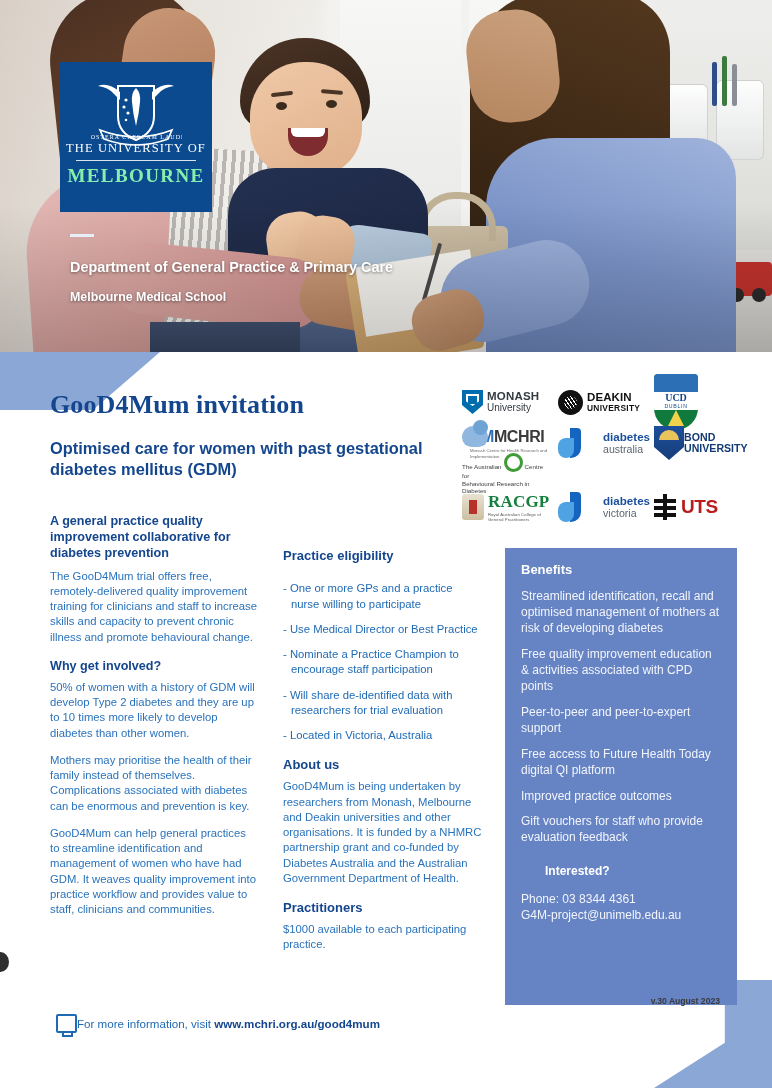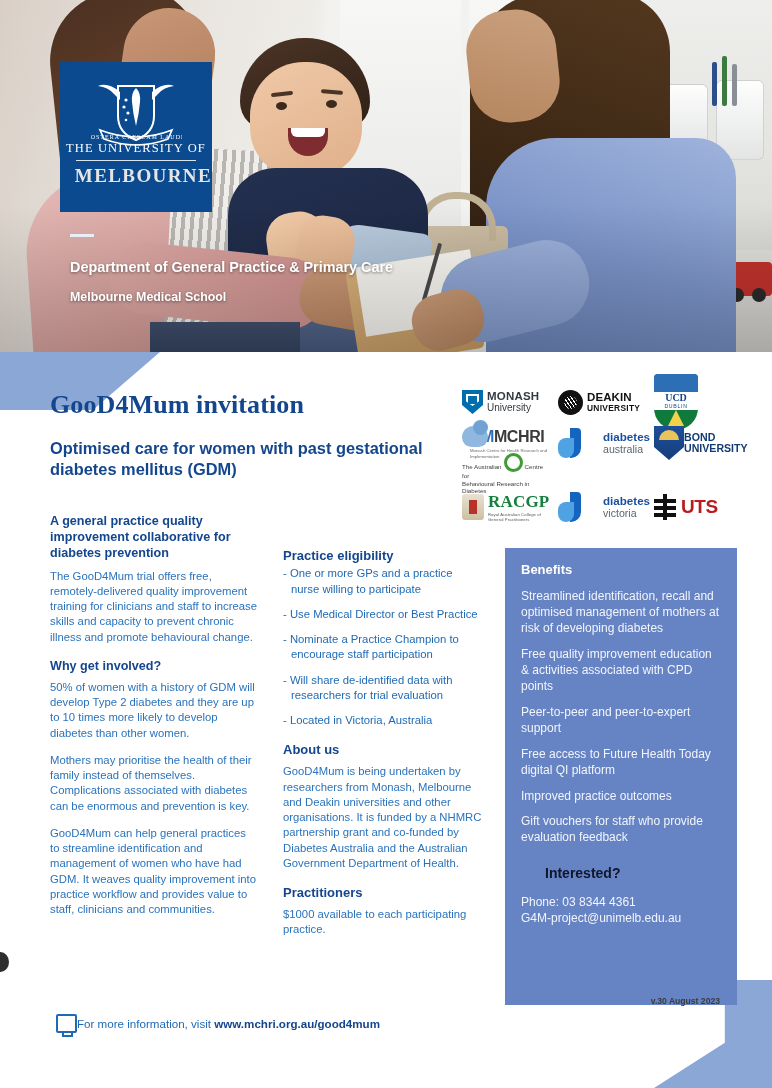--- a/index.html
+++ b/index.html
@@ -107,21 +107,21 @@
   .ph-truck:after{content:"";position:absolute;left:4px;top:26px;width:14px;height:14px;background:#2a2a2a;border-radius:50%;
      box-shadow:22px 0 0 #2a2a2a;}
   .hero-veil{position:absolute;inset:0;background:linear-gradient(180deg,rgba(0,0,0,0) 58%,rgba(0,0,0,.18) 100%);}
 
   
   .uom-logo{position:absolute;left:60px;top:62px;width:152px;height:150px;background:#0b4a8f;}
   .uom-crest{position:absolute;left:50%;top:10px;transform:translateX(-50%);}
   .uom-rule{position:absolute;left:16px;right:16px;top:98px;height:1px;background:rgba(255,255,255,.85);}
   .uom-l1{position:absolute;left:0;right:0;top:79px;text-align:center;color:#fff;
     font-family:"Liberation Serif", serif;font-size:12.5px;letter-spacing:1.1px;}
-  .uom-l2{position:absolute;left:0;right:0;top:103px;text-align:right;color:#e5e5e5;
+  .uom-l2{position:absolute;left:0;right:0;top:103px;text-align:center;color:#86efac;
     font-family:"Liberation Serif", serif;font-size:19px;font-weight:bold;letter-spacing:1.4px;}
 
   .hero-dash{position:absolute;left:70px;top:234px;width:24px;height:3px;background:#e8eef6;}
   .hero-dept{position:absolute;left:70px;top:259px;color:#fff;font-size:14.4px;font-weight:bold;
     text-shadow:0 1px 3px rgba(0,0,0,.45);}
   .hero-school{position:absolute;left:70px;top:290px;color:#fff;font-size:12.4px;font-weight:bold;
     text-shadow:0 1px 3px rgba(0,0,0,.45);}
 
   
   .wedge-left{position:absolute;left:0;top:352px;width:160px;height:58px;background:#8ba7d6;
@@ -205,28 +205,28 @@
   
   .col{position:absolute;color:#1f6ab5;}
   .col h3{margin:0 0 7px;font-size:12.6px;font-weight:bold;color:#14468e;line-height:1.26;}
   .col h4{margin:14px 0 7px;font-size:12.6px;font-weight:bold;color:#14468e;}
   .col p{margin:0 0 12px;font-size:11.3px;line-height:1.35;color:#2a73bc;}
   .col li{font-size:11.3px;line-height:1.35;color:#1f6ab5;margin-bottom:10px;list-style:none;
      padding-left:8px;text-indent:-8px;}
   ul{margin:0;padding:0;}
   .colA{left:50px;top:514px;width:208px;}
   .colB{left:283px;top:548px;width:200px;}
-  .colB h3{font-size:13px;margin-bottom:2px;}
+  .colB h3{font-size:13px;margin-bottom:17px;}
   .colB h4{font-size:13px;}
 
   
   .panel{position:absolute;left:505px;top:548px;width:232px;height:457px;background:#6683c4;}
   .panel h3{margin:0;padding:14px 16px 2px;color:#fff;font-size:13px;font-weight:bold;}
   .panel p{margin:0;padding:10px 16px 0;color:#f2f5fb;font-size:12px;line-height:1.33;}
-  .panel .int{padding-top:18px;font-weight:bold;color:#0f172a;font-size:14px;padding-left:40px;}
+  .panel .int{padding-top:18px;font-weight:bold;color:#ffffff;font-size:12px;padding-left:40px;}
   .panel .contact{padding-top:12px;}
   .version{position:absolute;right:52px;top:996px;font-size:8.6px;font-weight:bold;color:#3a3a3a;}
 
   
   .footer{position:absolute;left:56px;top:1014px;display:flex;align-items:center;}
   .monitor{width:17px;height:15px;border:2px solid #1f6ab5;border-radius:2px;position:relative;flex:0 0 auto;}
   .monitor:after{content:"";position:absolute;left:4px;top:15px;width:7px;height:4px;
     border-bottom:2px solid #1f6ab5;border-left:2px solid #1f6ab5;border-right:2px solid #1f6ab5;}
   .footer-tx{font-size:11.6px;color:#1f6ab5;}
   .footer-tx b{color:#14468e;}

